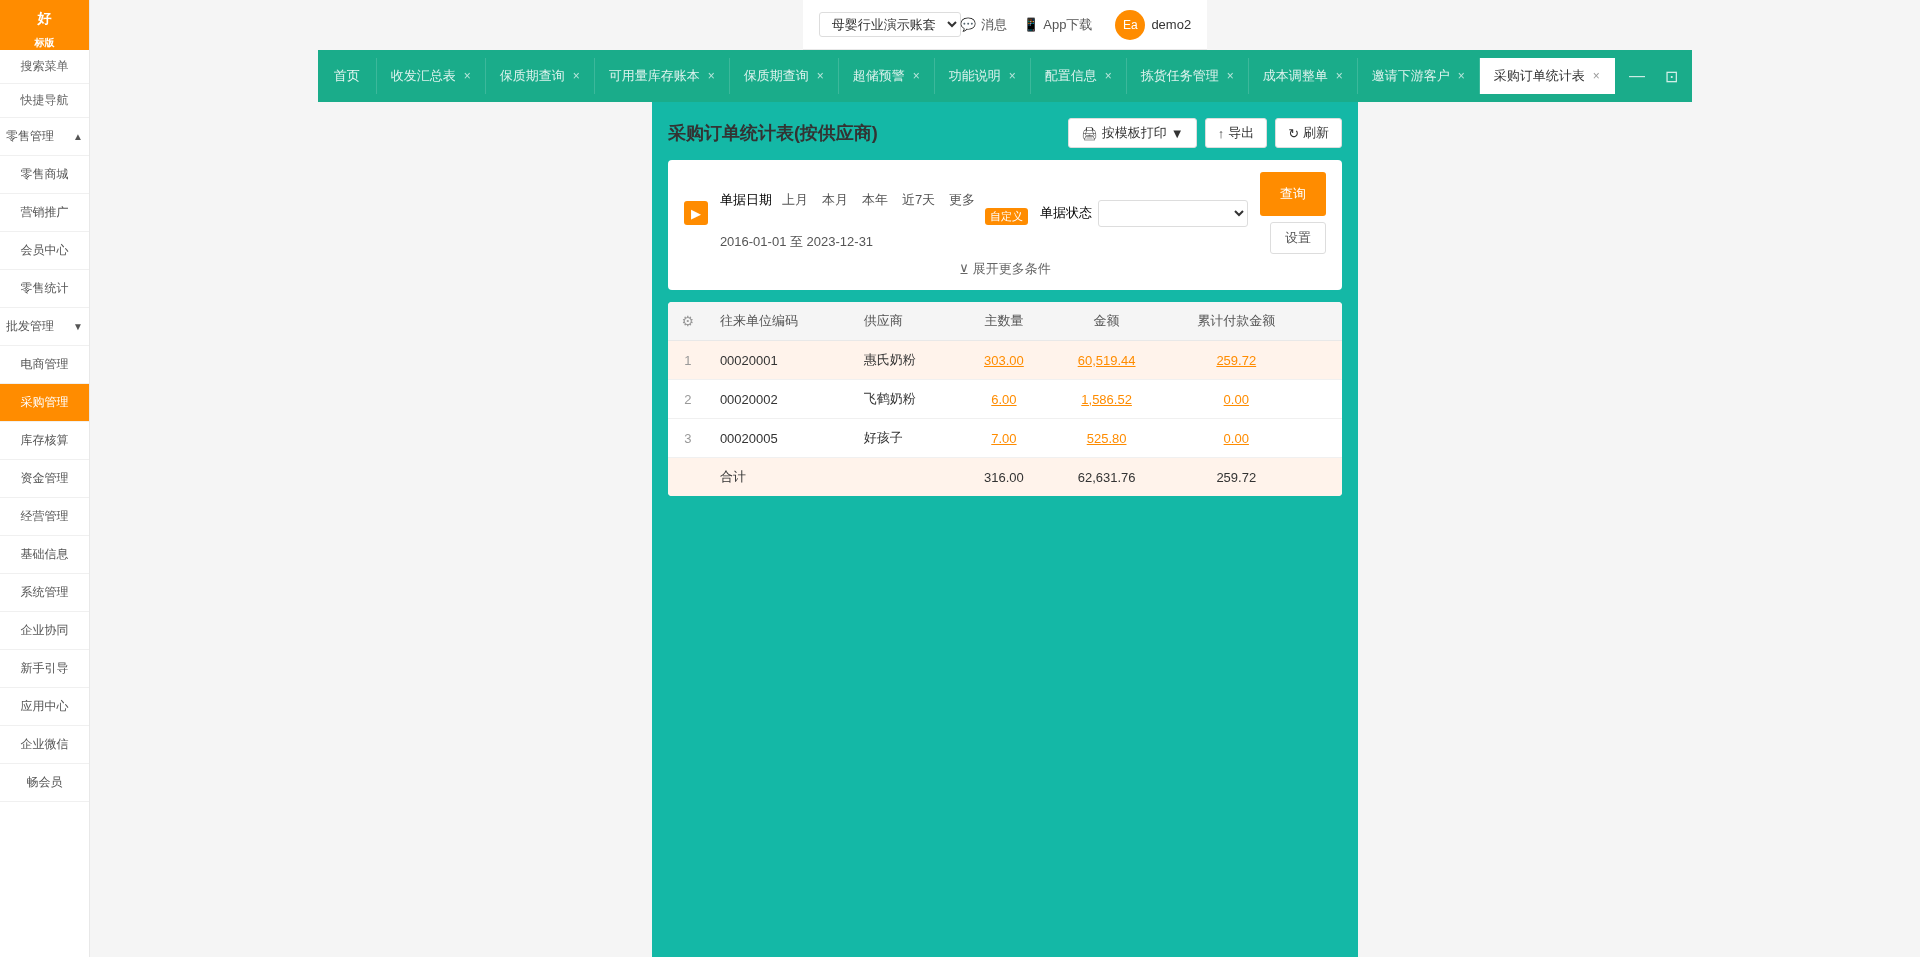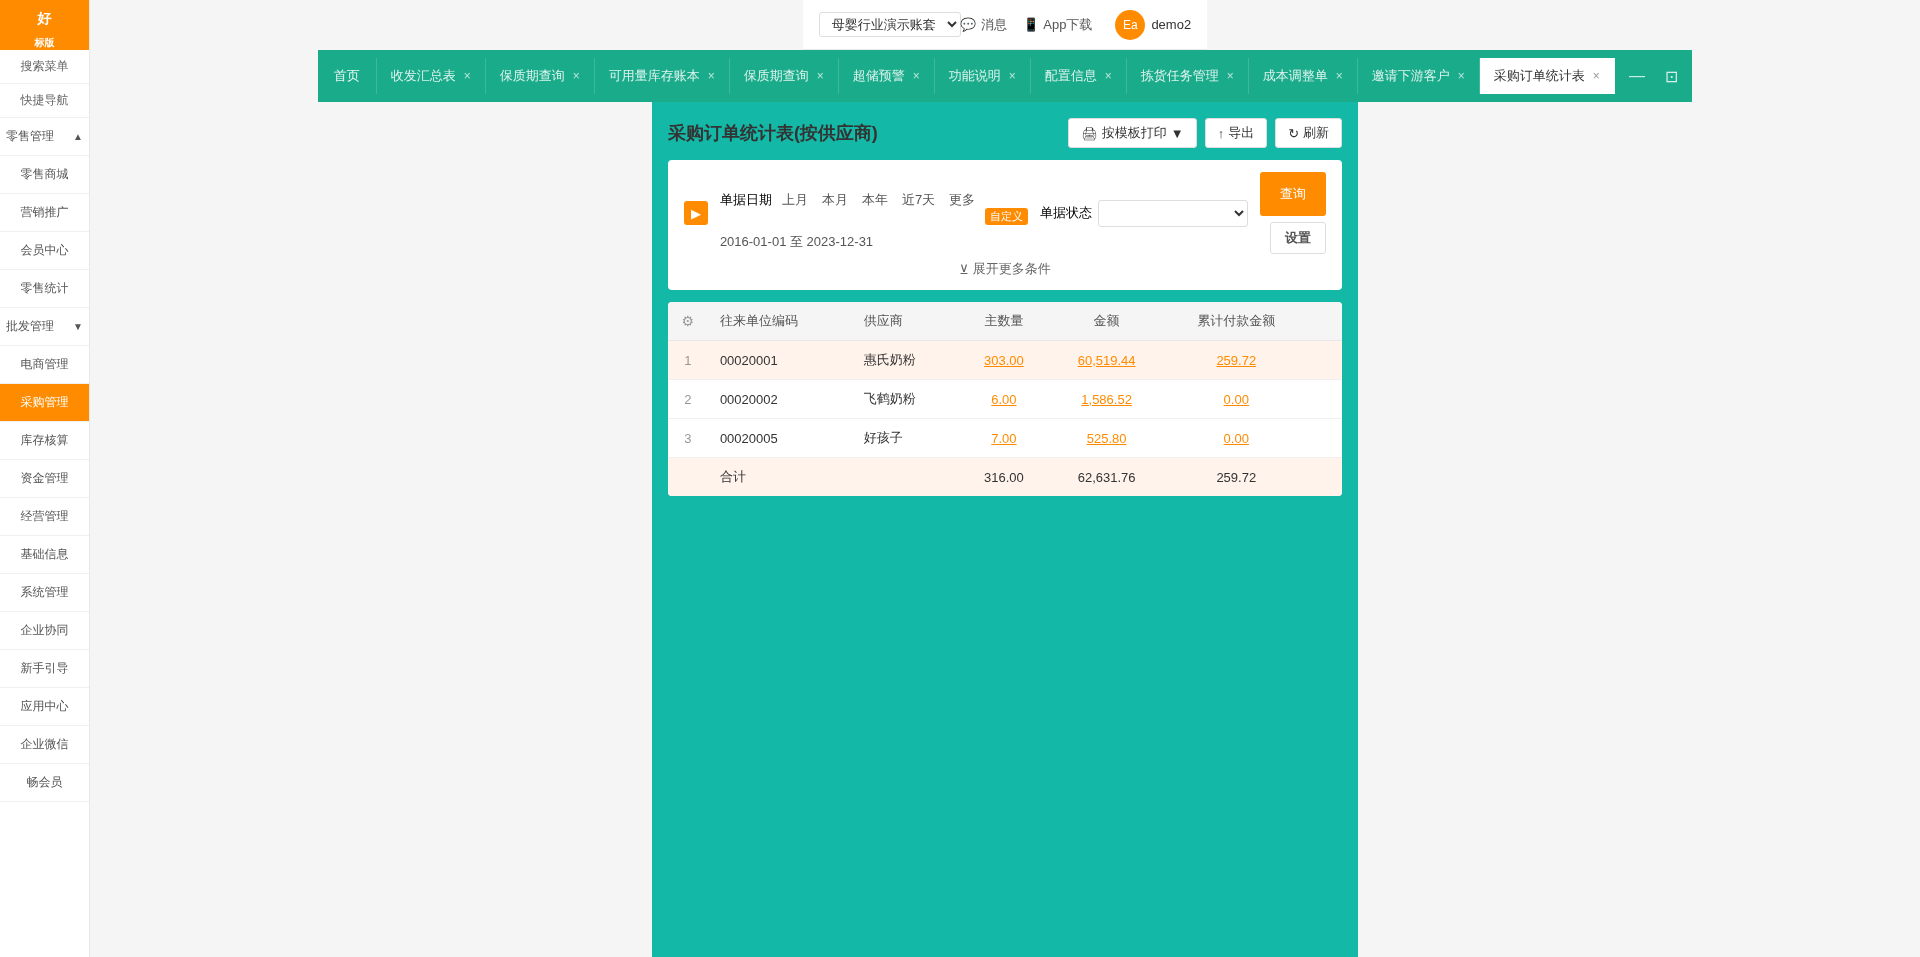--- a/index.html
+++ b/index.html
@@ -47,21 +47,21 @@
     .page-actions { display: flex; align-items: center; gap: 8px; }
     .btn-print { border: 1px solid #ddd; background: #fff; padding: 5px 12px; border-radius: 3px; font-size: 13px; color: #333; cursor: pointer; display: flex; align-items: center; gap: 4px; }
     .btn-export { border: 1px solid #ddd; background: #fff; padding: 5px 12px; border-radius: 3px; font-size: 13px; color: #333; cursor: pointer; display: flex; align-items: center; gap: 4px; }
     .btn-refresh { border: 1px solid #ddd; background: #fff; padding: 5px 12px; border-radius: 3px; font-size: 13px; color: #333; cursor: pointer; display: flex; align-items: center; gap: 4px; }
     .filter-label { white-space: nowrap; }
     .date-shortcut { font-size: 13px; color: #555; cursor: pointer; padding: 2px 4px; }
     .date-custom-badge { background: #ff8c00; color: #fff; font-size: 11px; padding: 1px 5px; border-radius: 3px; cursor: pointer; margin-top: 32px; }
     .filter-date-range { font-size: 13px; color: #555; margin-top: 4px; }
     .filter-select { border: 1px solid #ddd; padding: 4px 8px; border-radius: 3px; font-size: 13px; color: #333; background: #fff; min-width: 150px; }
     .btn-query { background: #ff8c00; color: #fff; border: none; padding: 13px 20px; border-radius: 3px; font-size: 13px; cursor: pointer; }
-    .btn-settings { background: #fff; color: #555; border: 1px solid #ddd; padding: 6px 14px; border-radius: 3px; font-size: 13px; cursor: pointer; font-weight: bold; }
+    .btn-settings { background: #fff; color: #555; border: 1px solid #ddd; padding: 6px 14px; border-radius: 3px; font-size: 13px; cursor: pointer; }
     .expand-btn { font-size: 13px; color: #666; cursor: pointer; display: flex; align-items: center; gap: 4px; }
 
     
     .table-container { background: #fff; border-radius: 4px; overflow: hidden; }
     table { width: 100%; border-collapse: collapse; }
     thead tr { background: #f5f5f5; }
     th { padding: 10px 12px; text-align: left; font-size: 13px; font-weight: 500; color: #555; border-bottom: 1px solid #e8e8e8; }
     th.center { text-align: center; }
     tbody tr { border-bottom: 1px solid #f0f0f0; }
     tbody tr.row-highlight { background: #fff3eb; }

